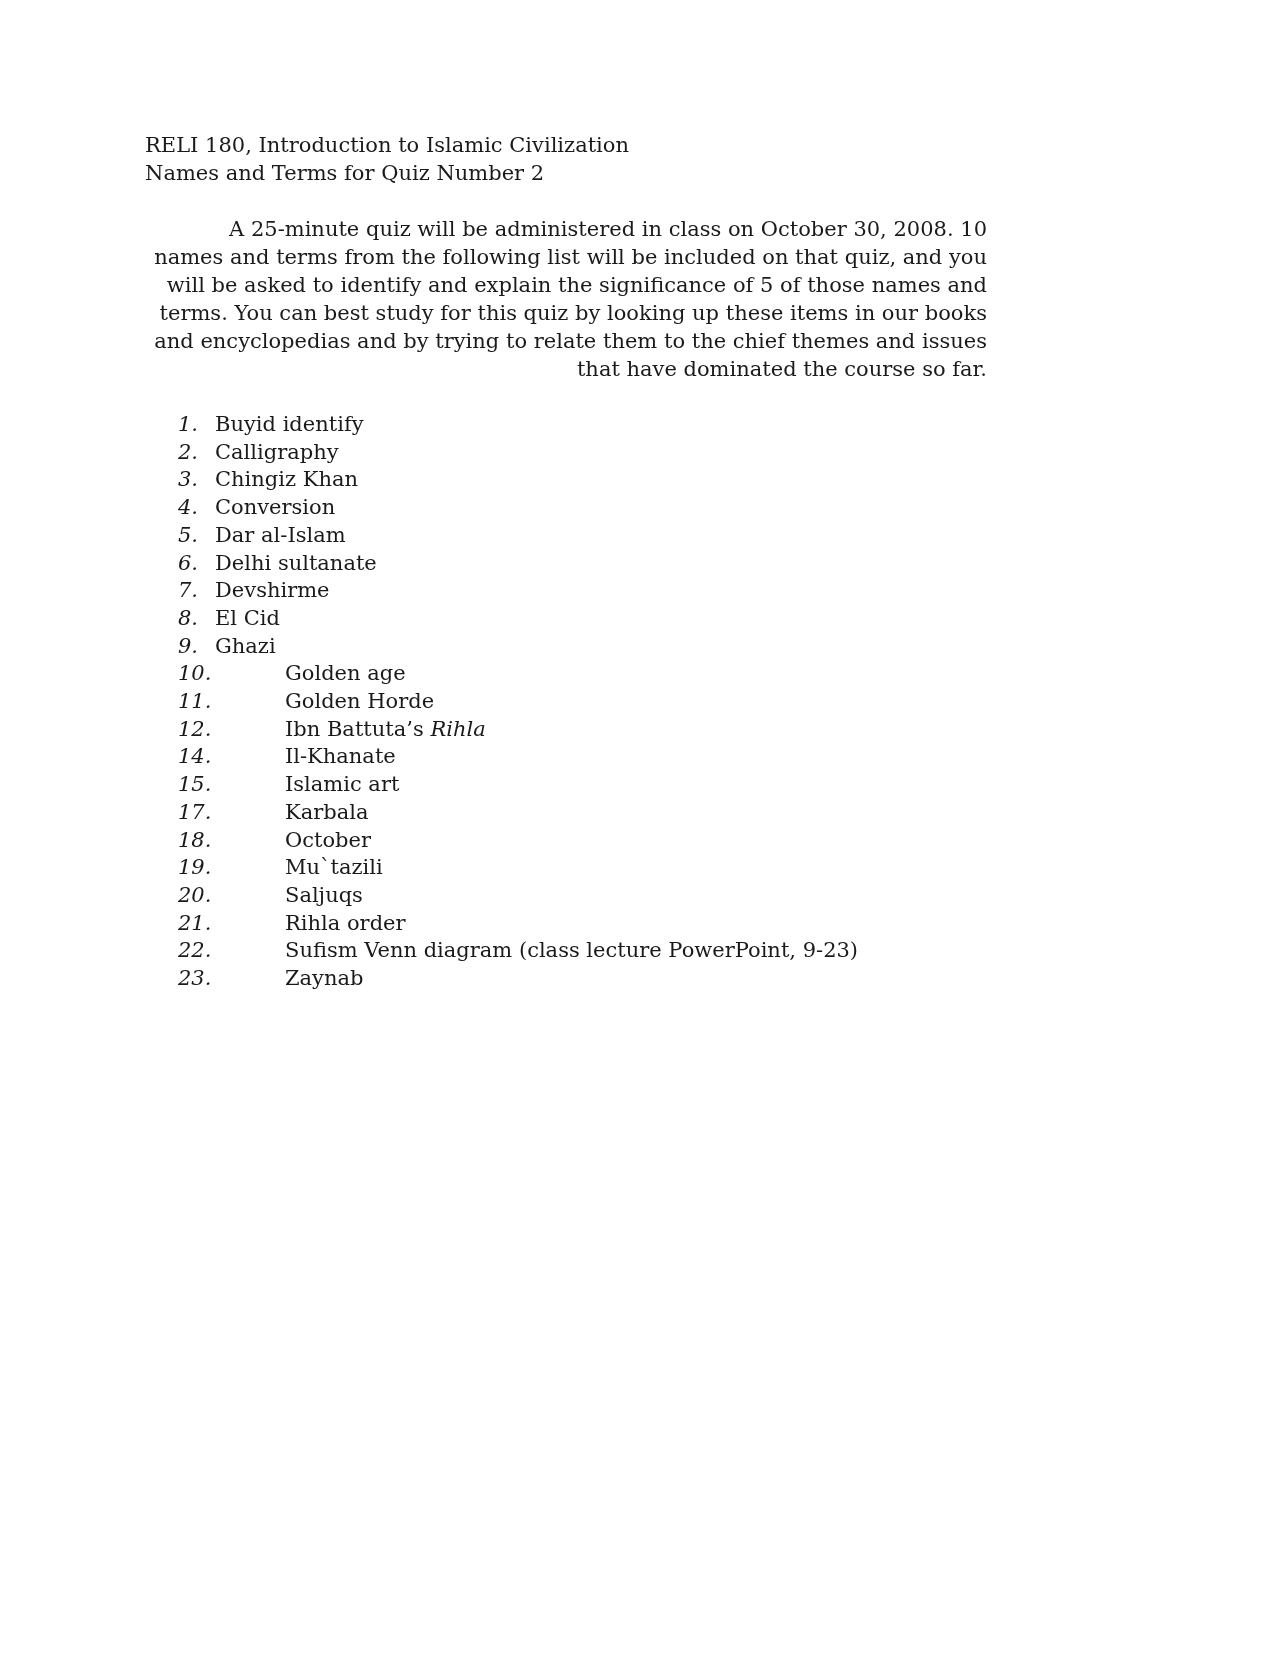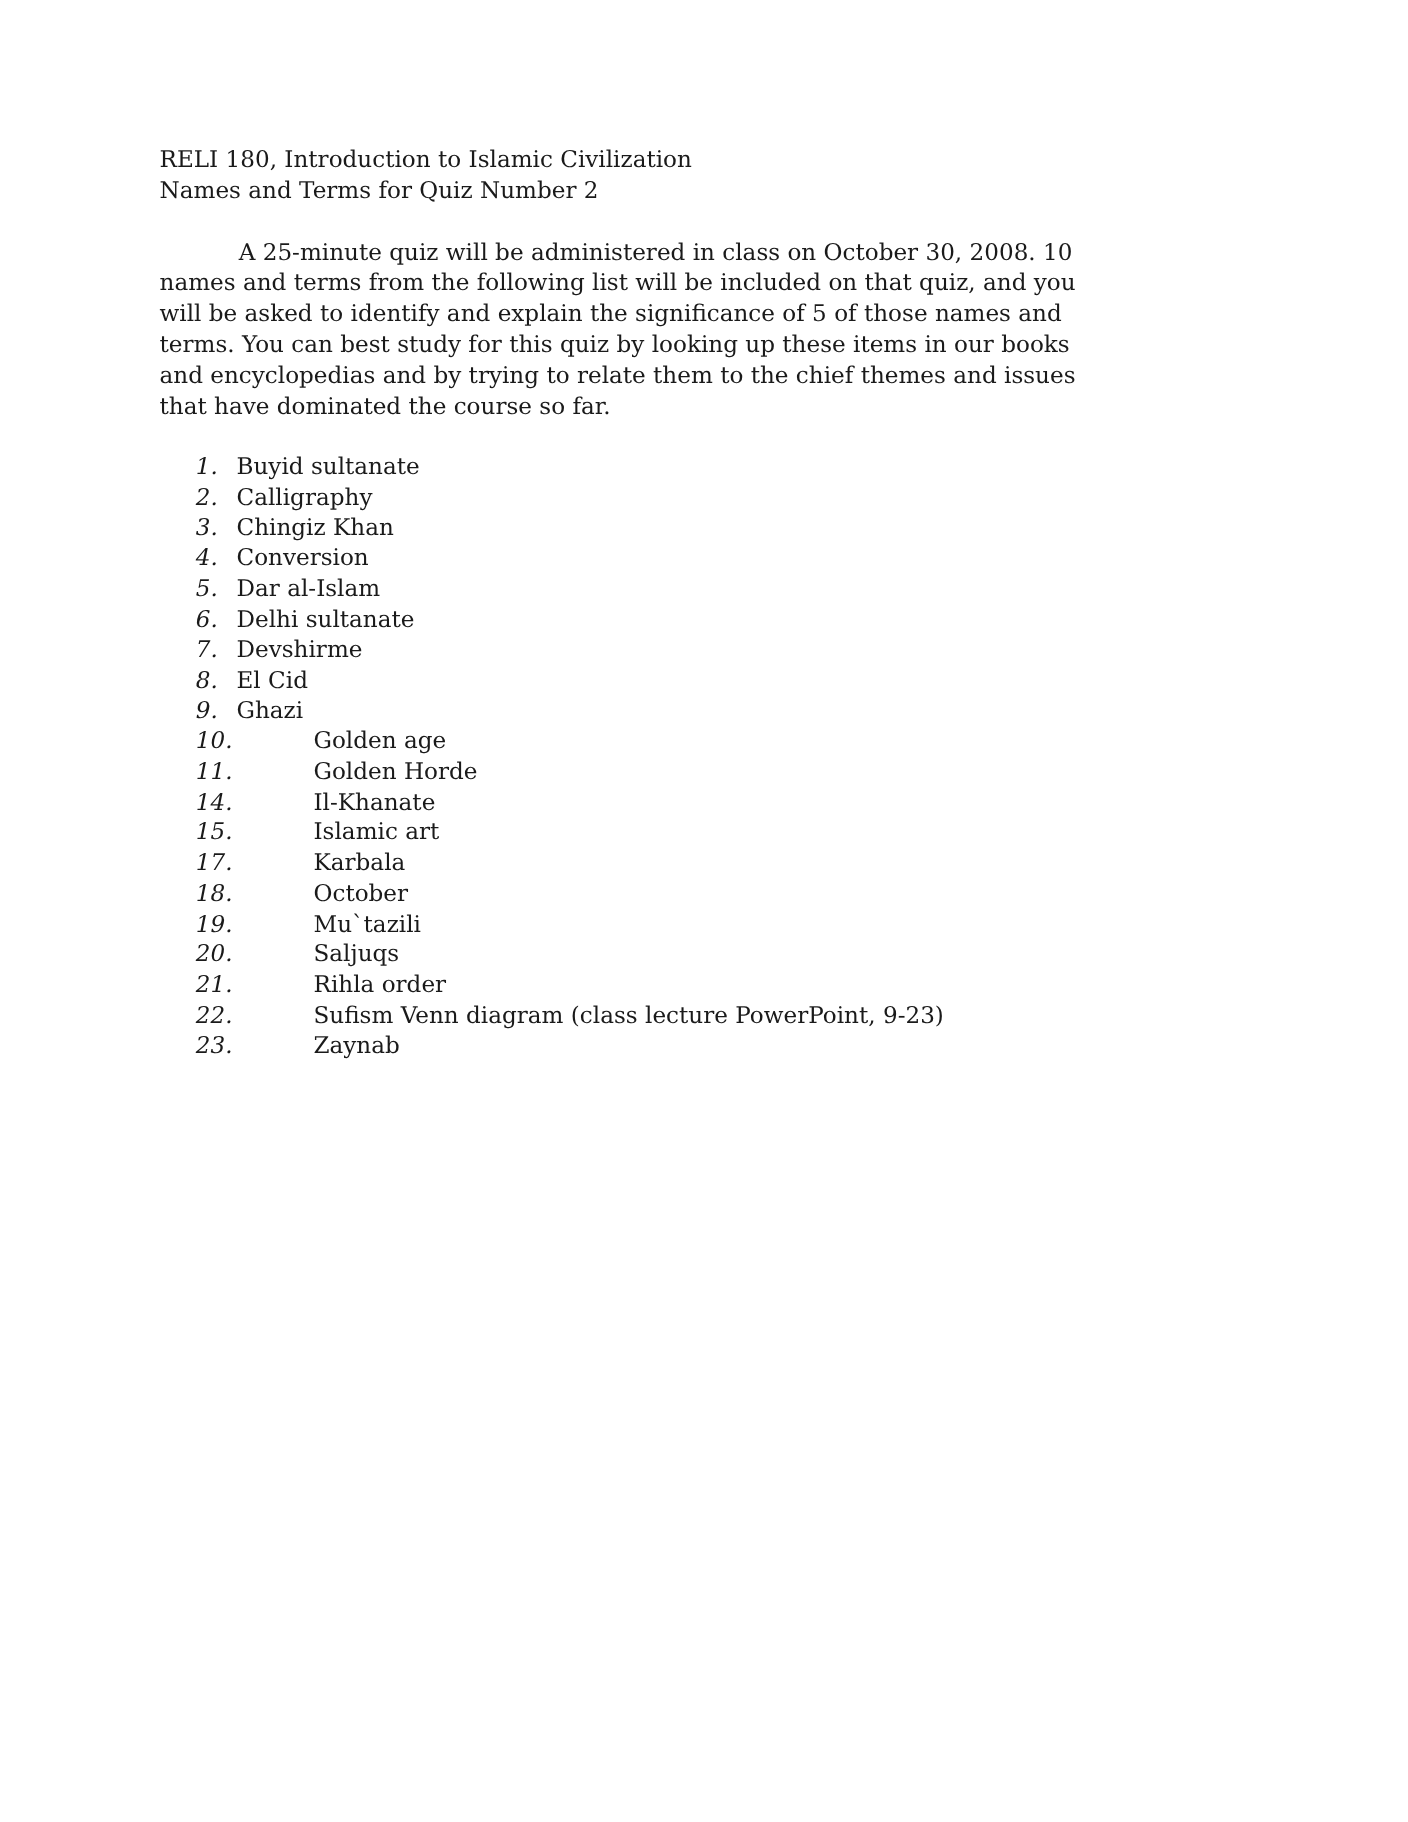--- a/index.html
+++ b/index.html
@@ -25,21 +25,21 @@
     font-size: 21px;
     line-height: 28px;
     white-space: nowrap;
   }
   .intro {
     margin-top: 28px;
     font-size: 21px;
     line-height: 28px;
     max-width: 922px;
     text-indent: 72px;
-    text-align: left;
+    text-align: right;
   }
   .term-list {
     margin-top: 28px;
     font-size: 21px;
     line-height: 27.7px;
   }
   .list-row {
     position: relative;
     padding-left: 33px;
     min-height: 27.7px;
@@ -60,31 +60,32 @@
 </head>
 <body>
 
 <div class="page">
   <div class="title-line">RELI 180, Introduction to Islamic Civilization</div>
   <div class="title-line">Names and Terms for Quiz Number 2</div>
 
   <p class="intro">A 25-minute quiz will be administered in class on October 30, 2008. 10 names and terms from the following list will be included on that quiz, and you will be asked to identify and explain the significance of 5 of those names and terms. You can best study for this quiz by looking up these items in our books and encyclopedias and by trying to relate them to the chief themes and issues that have dominated the course so far.</p>
 
   <div class="term-list">
-      <div class="list-row"><span class="num">1.</span><span class="text">Buyid sultanate</span></div>
+      <div class="list-row"><span class="num">1.</span><span class="text">Buyid identify</span></div>
       <div class="list-row"><span class="num">2.</span><span class="text">Calligraphy</span></div>
       <div class="list-row"><span class="num">3.</span><span class="text">Chingiz Khan</span></div>
       <div class="list-row"><span class="num">4.</span><span class="text">Conversion</span></div>
       <div class="list-row"><span class="num">5.</span><span class="text">Dar al-Islam</span></div>
       <div class="list-row"><span class="num">6.</span><span class="text">Delhi sultanate</span></div>
       <div class="list-row"><span class="num">7.</span><span class="text">Devshirme</span></div>
       <div class="list-row"><span class="num">8.</span><span class="text">El Cid</span></div>
       <div class="list-row"><span class="num">9.</span><span class="text">Ghazi</span></div>
       <div class="list-row wide"><span class="num">10.</span><span class="text">Golden age</span></div>
       <div class="list-row wide"><span class="num">11.</span><span class="text">Golden Horde</span></div>
+      <div class="list-row wide"><span class="num">12.</span><span class="text">Ibn Battuta’s <i>Rihla</i></span></div>
       <div class="list-row wide"><span class="num">14.</span><span class="text">Il-Khanate</span></div>
       <div class="list-row wide"><span class="num">15.</span><span class="text">Islamic art</span></div>
       <div class="list-row wide"><span class="num">17.</span><span class="text">Karbala</span></div>
       <div class="list-row wide"><span class="num">18.</span><span class="text">October</span></div>
       <div class="list-row wide"><span class="num">19.</span><span class="text">Mu`tazili</span></div>
       <div class="list-row wide"><span class="num">20.</span><span class="text">Saljuqs</span></div>
       <div class="list-row wide"><span class="num">21.</span><span class="text">Rihla order</span></div>
       <div class="list-row wide"><span class="num">22.</span><span class="text">Sufism Venn diagram (class lecture PowerPoint, 9-23)</span></div>
       <div class="list-row wide"><span class="num">23.</span><span class="text">Zaynab</span></div>
     </div>

